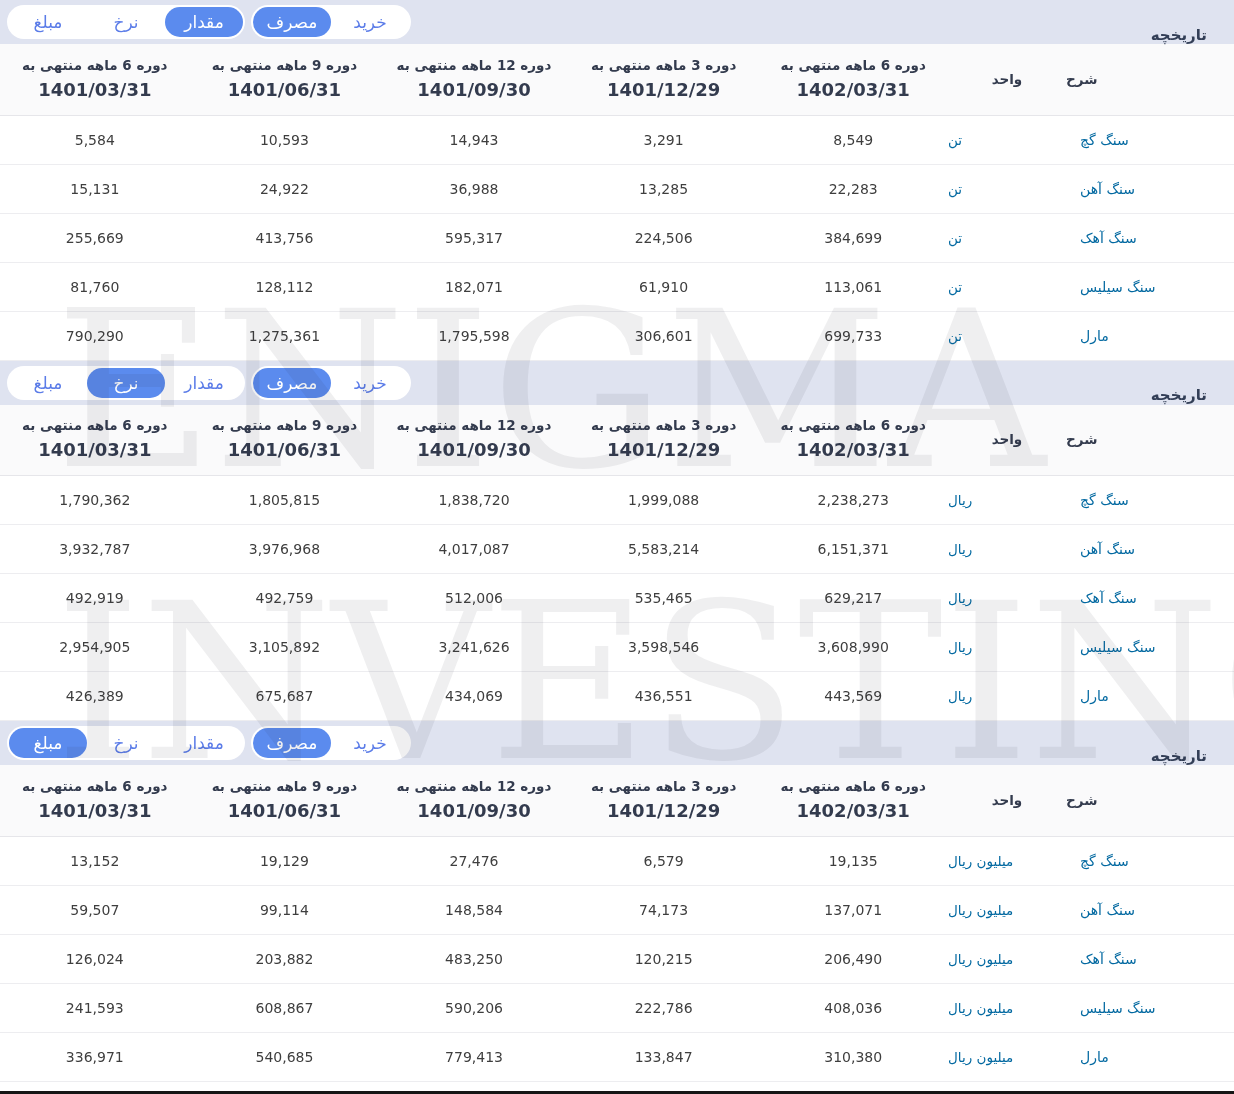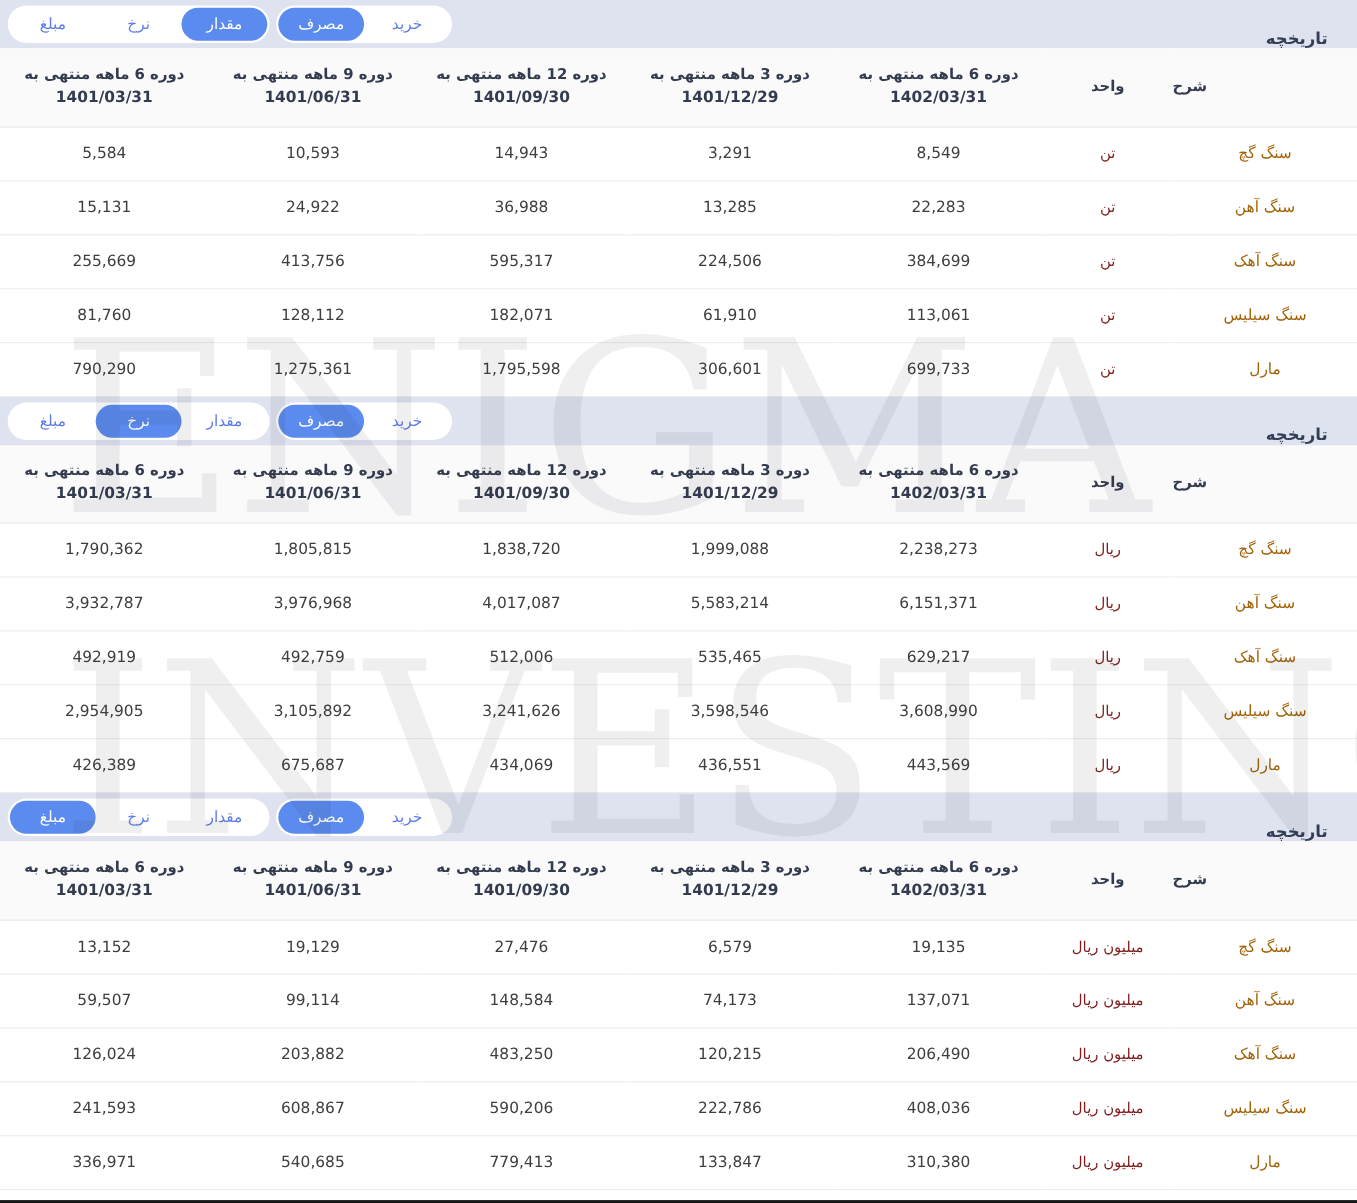--- a/index.html
+++ b/index.html
@@ -30,21 +30,21 @@
     align-items: center;
     padding: 2px;
   }
   .pill {
     min-width: 78px;
     height: 30px;
     line-height: 30px;
     text-align: center;
     border-radius: 15px;
     color: #5b7ce8;
-    font-size: 14px;
+    font-size: 17px;
     cursor: pointer;
     padding: 0 5px;
     white-space: nowrap;
   }
   .pill.active { background: #5b8bee; color: #ffffff; }
   
   table { width: 100%; border-collapse: collapse; table-layout: fixed; }
   col.c-desc-col { width: 168px; }
   col.c-unit-col { width: 118px; }
   thead th {
@@ -52,35 +52,35 @@
     font-size: 13.5px;
     color: #333b4e;
     font-weight: bold;
     height: 71px;
     text-align: center;
     border-bottom: 1px solid #e6e6ea;
     line-height: 1.55;
     vertical-align: middle;
   }
   thead th.h-desc { text-align: left; }
-  .h-date { direction: ltr; font-size: 14px; }
+  .h-date { direction: ltr; font-size: 18px; }
   tbody td, tbody th.rowlabel {
     height: 49px;
     border-bottom: 1px solid #ededf0;
     font-size: 14px;
     vertical-align: middle;
     background: transparent;
   }
   tbody th.rowlabel {
-    text-align: center;
+    text-align: left;
     padding: 0 14px;
-    color: #a16207;
+    color: #0369a1;
     font-weight: normal;
   }
-  td.c-unit { text-align: center; color: #7f1d1d; font-size: 13.5px; }
+  td.c-unit { text-align: left; color: #0369a1; font-size: 13.5px; }
   td.c-val { text-align: center; color: #3e3e3e; direction: ltr; }
   
   .wm {
     position: absolute;
     font-family: "DejaVu Serif", serif;
     color: rgba(35, 38, 51, 0.075);
     pointer-events: none;
     z-index: 10;
     white-space: nowrap;
     font-size: 218px;

